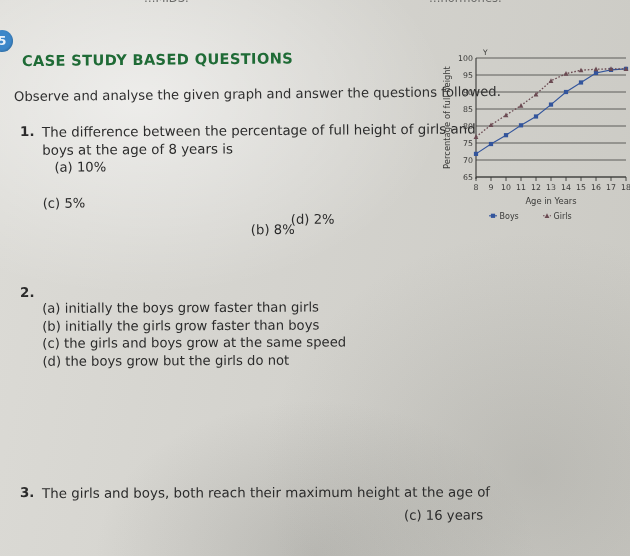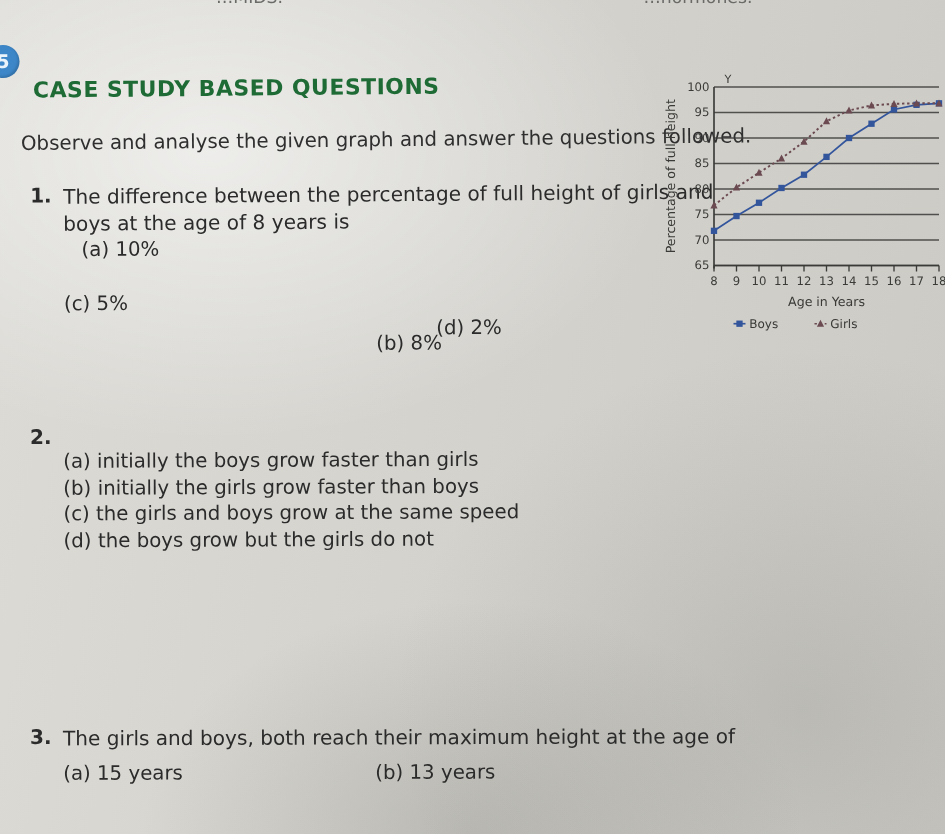--- a/index.html
+++ b/index.html
@@ -206,27 +206,23 @@
       </div>
     </div>
   </div>
 
   <div class="q" id="q3">
     <div class="q-row">
       <div class="q-num">3.</div>
       <div class="q-text">The girls and boys, both reach their maximum height at the age of</div>
     </div>
     <div class="opt-row4" style="margin-top:5px;">
-      <div class="opt c0">
-        <span>(a)</span>
-        <span>15 years</span>
-      </div>
-      <div class="opt c1">
-        <span>(b)</span>
-        <span>13 years</span>
+      <div class="opt c2">
+        <span>(c)</span>
+        <span>16 years</span>
       </div>
     </div>
   </div>
 
   <div id="chart">
     <svg id="chart-svg" width="190" height="184" viewBox="0 0 190 184">
         <text x="43" y="11" font-size="7.5" fill="#3a3a38" font-family="&quot;DejaVu Sans&quot;, sans-serif">Y</text>
         <line x1="36" y1="133" x2="186" y2="133" stroke="#3a3a38" stroke-width="0.9" opacity="0.85"></line>
         <text x="33" y="135.6" font-size="7.8" fill="#3a3a38" text-anchor="end" font-family="&quot;DejaVu Sans&quot;, sans-serif">65</text>
         <line x1="36" y1="116" x2="186" y2="116" stroke="#3a3a38" stroke-width="0.9" opacity="0.85"></line>

